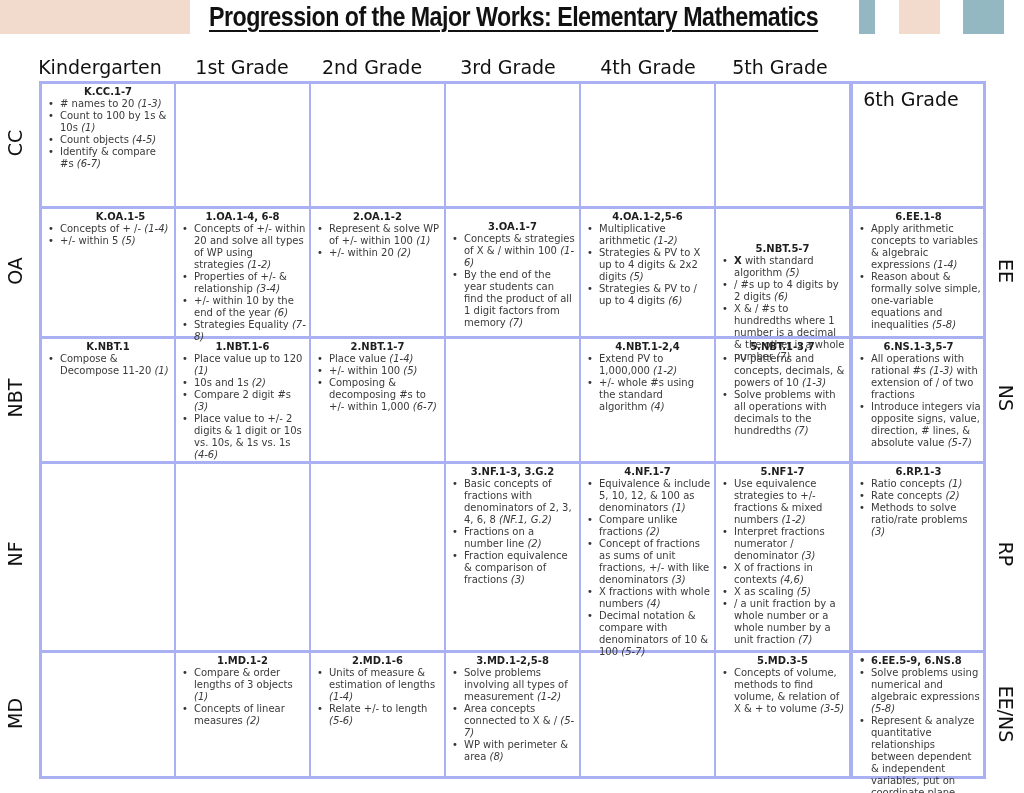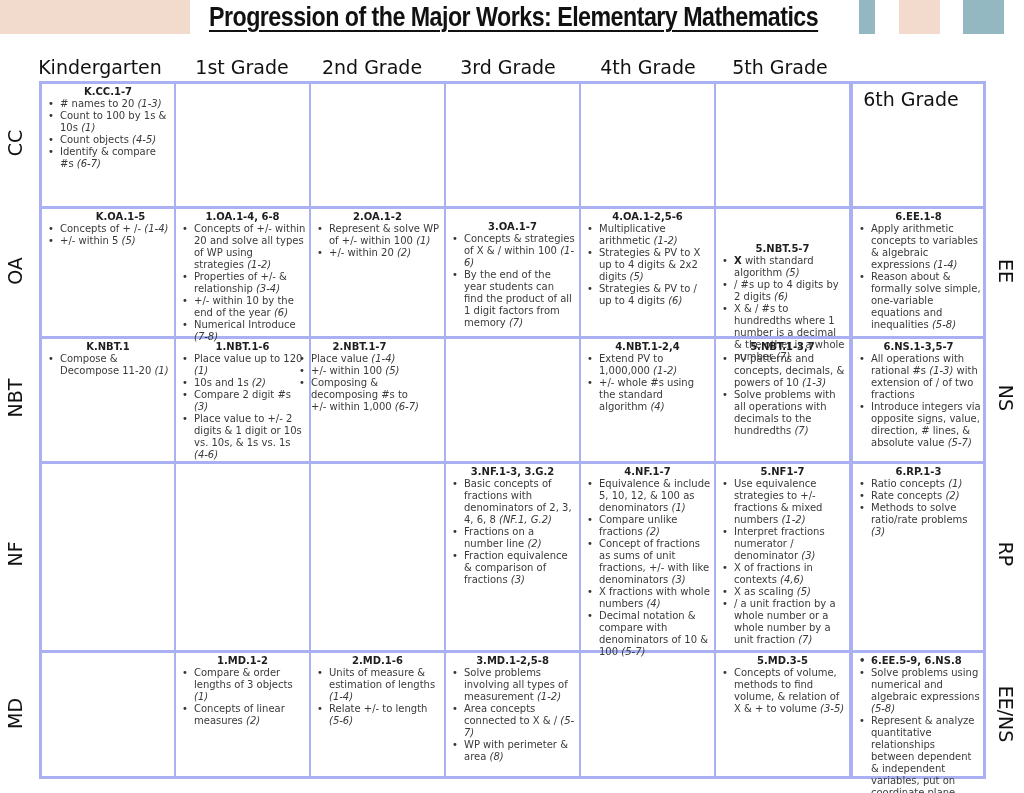--- a/index.html
+++ b/index.html
@@ -79,21 +79,21 @@
     <li><span>Concepts of + /- </span><span class="it">(1-4)</span></li>
     <li><span>+/- within 5 </span><span class="it">(5)</span></li>
   </ul>
 </div>
 <div class="cell" style="left:176px;top:209px;width:133px;">
   <div class="code">1.OA.1-4, 6-8</div>
   <ul>
     <li><span>Concepts of +/- within 20 and solve all types of WP using strategies </span><span class="it">(1-2)</span></li>
     <li><span>Properties of +/- &amp; relationship </span><span class="it">(3-4)</span></li>
     <li><span>+/-  within 10 by the end of the year </span><span class="it">(6)</span></li>
-    <li><span>Numerical Introduce </span><span class="it">(7-8)</span></li>
+    <li><span>Strategies Equality </span><span class="it">(7-8)</span></li>
   </ul>
 </div>
 <div class="cell" style="left:311px;top:209px;width:133px;">
   <div class="code">2.OA.1-2</div>
   <ul>
     <li><span>Represent &amp; solve WP of +/- within 100 </span><span class="it">(1)</span></li>
     <li><span>+/- within 20 </span><span class="it">(2)</span></li>
   </ul>
 </div>
 <div class="cell" style="left:446px;top:219px;width:133px;">
@@ -135,21 +135,21 @@
 </div>
 <div class="cell" style="left:176px;top:339px;width:133px;">
   <div class="code">1.NBT.1-6</div>
   <ul>
     <li><span>Place value up to 120 </span><span class="it">(1)</span></li>
     <li><span>10s and 1s </span><span class="it">(2)</span></li>
     <li><span>Compare 2 digit  #s </span><span class="it">(3)</span></li>
     <li><span>Place value to +/- 2 digits &amp; 1 digit or 10s vs. 10s, &amp; 1s vs. 1s </span><span class="it">(4-6)</span></li>
   </ul>
 </div>
-<div class="cell" style="left:293px;top:339px;width:133px;">
+<div class="cell" style="left:311px;top:339px;width:133px;">
   <div class="code">2.NBT.1-7</div>
   <ul>
     <li><span>Place value </span><span class="it">(1-4)</span></li>
     <li><span>+/- within 100 </span><span class="it">(5)</span></li>
     <li><span>Composing &amp; decomposing #s to +/- within 1,000 </span><span class="it">(6-7)</span></li>
   </ul>
 </div>
 <div class="cell" style="left:581px;top:339px;width:133px;">
   <div class="code">4.NBT.1-2,4</div>
   <ul>

